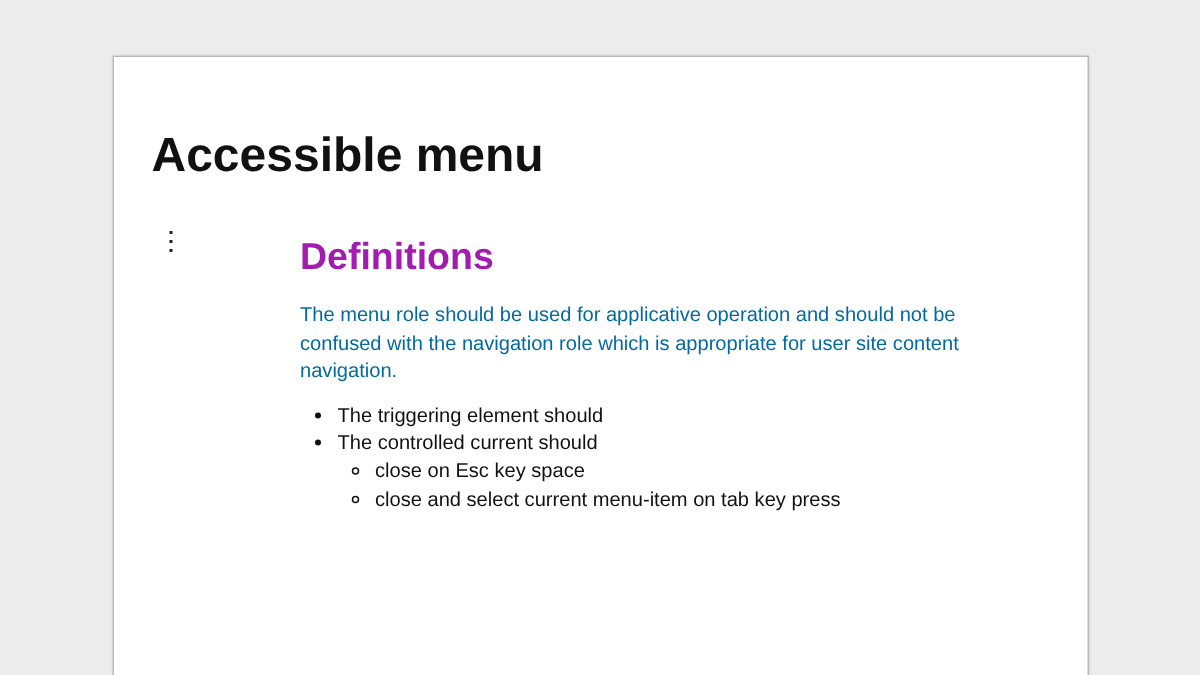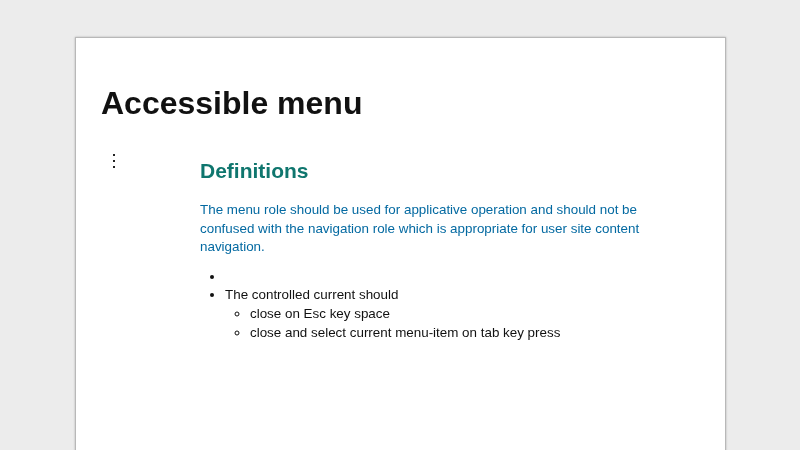--- a/index.html
+++ b/index.html
@@ -52,24 +52,24 @@
       background: #222;
     }
     .content {
       position: absolute;
       left: 124px;
       top: 120px;
       width: 490px;
     }
     .section-title {
       margin: 0;
-      font-size: 21px;
+      font-size: 25px;
       font-weight: bold;
       line-height: 26px;
-      color: #0f766e;
+      color: #a21caf;
     }
     .intro {
       margin: 17px 0 0 0;
       font-size: 13.4px;
       line-height: 18.5px;
       color: #0369a1;
     }
     ul.outer {
       margin: 11px 0 0 0;
       padding-left: 25px;
@@ -94,20 +94,21 @@
     <span></span>
     <span></span>
   </div>
 
   <div class="content">
     <h2 class="section-title">Definitions</h2>
     <p class="intro">The menu role should be used for applicative operation and should not be confused with the navigation role which is appropriate for user site content navigation.</p>
 
     <ul class="outer">
       <li>
+        <span>The triggering element should</span>
       </li>
       <li>
         <span>The controlled current should</span>
         <ul class="inner">
           <li>close on Esc key space</li>
           <li>close and select current menu-item on tab key press</li>
 
         </ul>
       </li>
     </ul>

